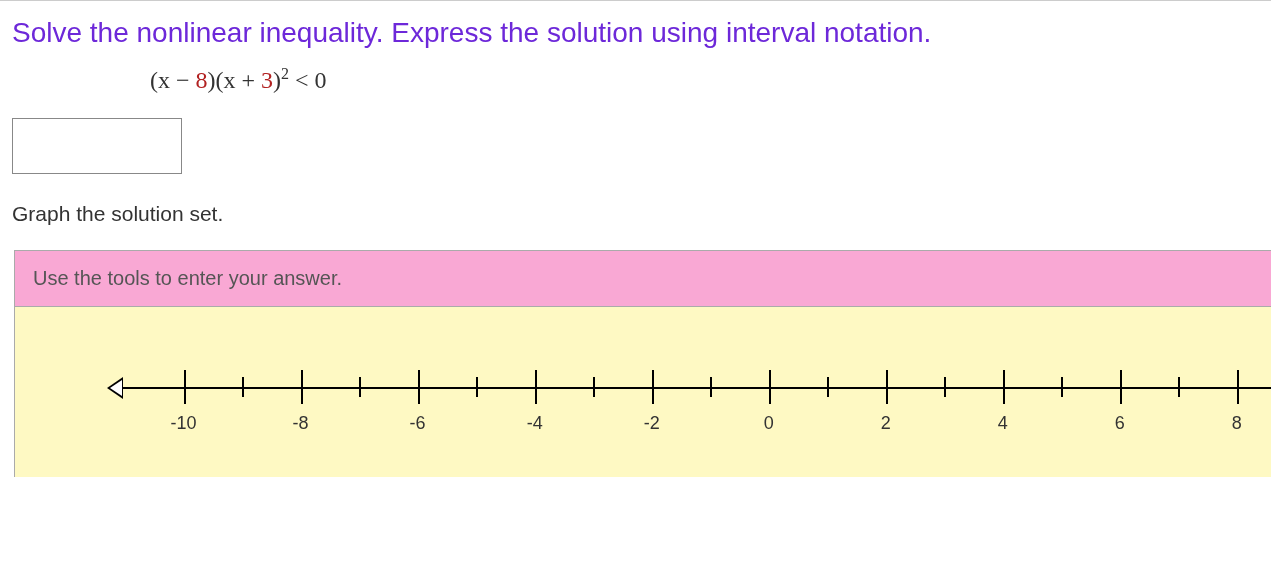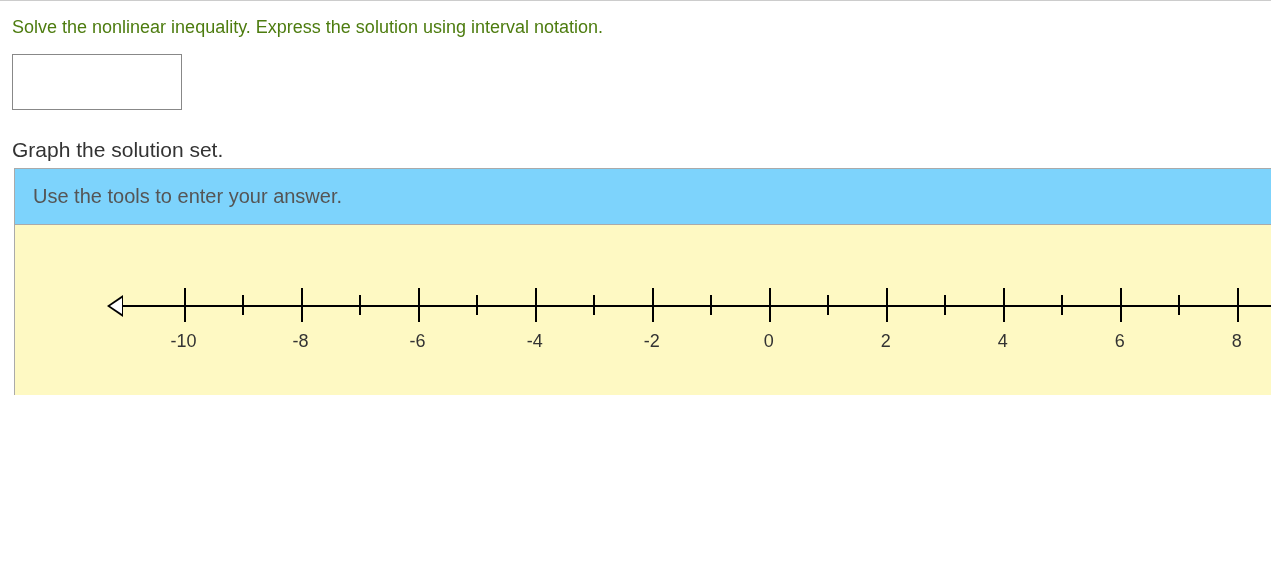--- a/index.html
+++ b/index.html
@@ -10,55 +10,55 @@
     color: #333;
     background: #fff;
     width: 1271px;
   }
   .container {
     border-top: 1px solid #ccc;
     padding: 0;
   }
   .question-text {
     padding: 16px 12px 16px 12px;
-    font-size: 18px;
-    color: #4d7c0f;
+    font-size: 28px;
+    color: #6d28d9;
   }
   .equation {
     padding: 0 0 24px 150px;
     font-family: "Times New Roman", serif;
     font-size: 24px;
     font-style: italic;
   }
   .equation .num-red { color: #b22222; font-style: normal; }
   .equation .op { font-style: normal; }
   .equation sup { font-size: 16px; font-style: normal; }
   .answer-input {
     margin: 0 0 28px 12px;
     width: 170px;
     height: 56px;
     border: 1px solid #888;
     background: #fff;
     font-size: 18px;
     padding: 4px 8px;
   }
   .graph-label {
-    padding: 0 12px 6px 12px;
+    padding: 0 12px 24px 12px;
     font-size: 21px;
     color: #333;
   }
   .graph-panel {
     margin: 0 0 0 14px;
     border: 1px solid #aaa;
     border-right: none;
     border-bottom: none;
     padding: 0;
   }
   .tools-bar {
-    background: #7dd3fc;
+    background: #f9a8d4;
     border-bottom: 1px solid #aaa;
     padding: 16px 18px;
     color: #555;
     font-size: 20px;
   }
   .numline-wrap {
     background: #fef9c3;
     padding: 40px 0 10px 0;
     position: relative;
     height: 170px;
@@ -121,20 +121,23 @@
     font-family: Arial, sans-serif;
   }
 </style>
 </head>
 <body>
 
 <div class="container">
 
   <div class="question-text">Solve the nonlinear inequality. Express the solution using interval notation.</div>
 
+  <div class="equation">
+    <span class="op">(x − </span><span class="num-red">8</span><span class="op">)(x + </span><span class="num-red">3</span><span class="op">)</span><sup>2</sup><span class="op"> &lt; 0</span>
+  </div>
 
   <input type="text" class="answer-input" value="" style="">
 
   <div class="graph-label">Graph the solution set.</div>
 
   <div class="graph-panel">
     <div class="tools-bar">Use the tools to enter your answer.</div>
     <div class="numline-wrap">
       <div class="numline" id="numline">
         <div class="axis"></div>

